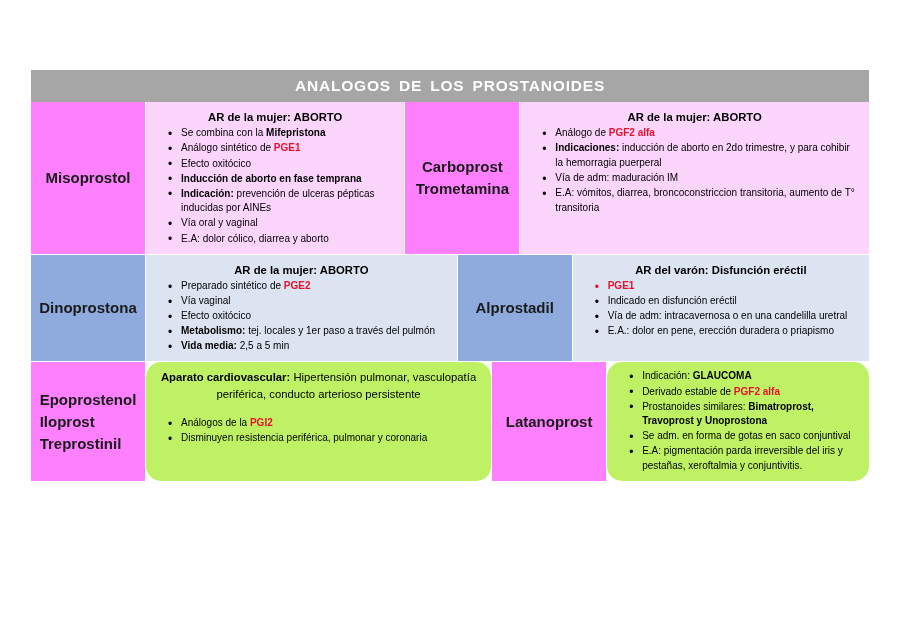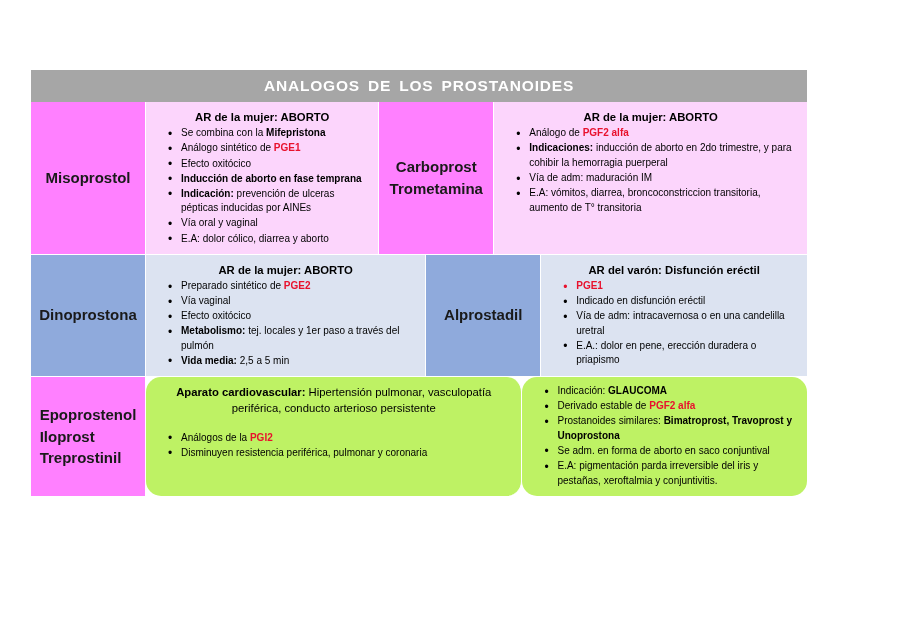--- a/index.html
+++ b/index.html
@@ -11,21 +11,21 @@
     width: 905px;
     height: 640px;
     font-family: "Liberation Sans", sans-serif;
     overflow: hidden;
   }
 
   #table-wrap {
     position: absolute;
     left: 31px;
     top: 70px;
-    width: 776px;
+    width: 838px;
   }
 
   
   .title-bar {
     background: #a6a6a6;
     height: 32px;
     display: flex;
     align-items: center;
     justify-content: center;
   }
@@ -191,24 +191,27 @@
       <div class="nm">Epoprostenol<br>Iloprost<br>Treprostinil</div>
     </div>
     <div class="bodycell">
       <p class="lead"><span class="b">Aparato cardiovascular:</span> <span class="reg">Hipertensión pulmonar, vasculopatía periférica, conducto arterioso persistente</span></p>
       <div class="spacer-line"></div>
       <ul class="blist">
           <li>Análogos de la <span class="r">PGI2</span></li>
           <li>Disminuyen resistencia periférica, pulmonar y coronaria</li>
         </ul>
     </div>
+    <div class="namecell">
+      <div class="nm">Latanoprost</div>
+    </div>
     <div class="bodycell last">
       <ul class="blist">
           <li>Indicación: <span class="b">GLAUCOMA</span></li>
           <li>Derivado estable de <span class="r">PGF2 alfa</span></li>
           <li>Prostanoides similares: <span class="b">Bimatroprost, Travoprost y Unoprostona</span></li>
-          <li>Se adm. en forma de aborto en saco conjuntival</li>
+          <li>Se adm. en forma de gotas en saco conjuntival</li>
           <li>E.A: pigmentación parda irreversible del iris y pestañas, xeroftalmia y conjuntivitis.</li>
         </ul>
     </div>
   </div>
 
 </div>
 
 </body></html>

